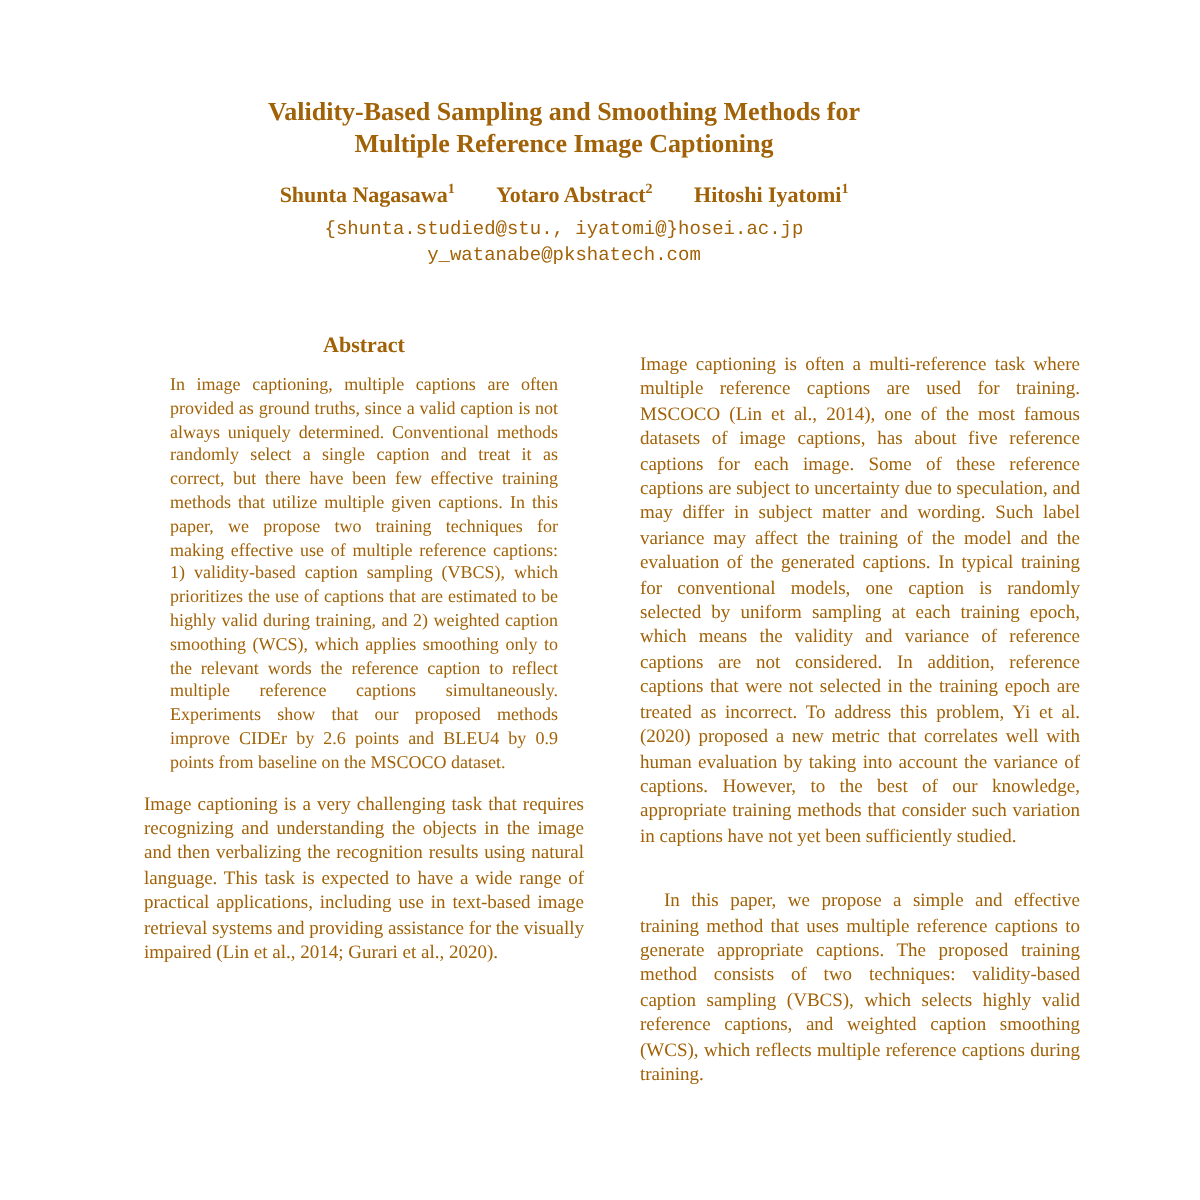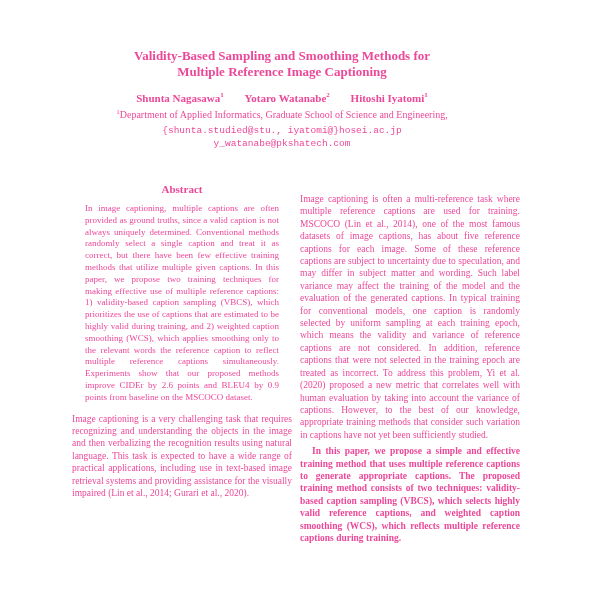--- a/index.html
+++ b/index.html
@@ -4,21 +4,21 @@
 <style>
   * { margin: 0; padding: 0; box-sizing: border-box; }
   html, body { background: #ffffff; }
   .page {
     position: relative;
     width: 600px;
     height: 600px;
     background: #ffffff;
     overflow: hidden;
     font-family: "Liberation Serif", serif;
-    color: #ec4899;
+    color: #a16207;
     padding: 48px 108px 0 72px;
   }
   .title {
     text-align: center;
     font-weight: bold;
     font-size: 13px;
     line-height: 16px;
   }
   .authors {
     text-align: center;
@@ -37,21 +37,21 @@
   }
   .emails {
     text-align: center;
     margin-top: 3px;
     font-family: "Liberation Mono", "DejaVu Sans Mono", monospace;
     font-size: 9.5px;
     line-height: 13px;
   }
   .columns {
     display: flex;
-    gap: 8px;
+    gap: 28px;
     margin-top: 33px;
   }
   .col { width: 220px; flex: 0 0 220px; }
   .abs-heading {
     text-align: center;
     font-weight: bold;
     font-size: 11px;
     line-height: 12px;
     margin-bottom: 8px;
   }
@@ -68,41 +68,40 @@
     line-height: 13px;
   }
   .sec-heading .sec-num { display: inline-block; width: 18px; }
   .body-text {
     margin-top: 9px;
     font-size: 9.5px;
     line-height: 12.4px;
     text-align: justify;
   }
   .right-col .body-text { margin-top: 10px; }
-  .right-col .body-text + .body-text { margin-top: 4px; font-weight: bold; }
+  .right-col .body-text + .body-text { margin-top: 20px; }
   .indent { text-indent: 12px; }
 </style>
 </head>
 <body>
 
 <div class="page">
 
   <div class="title">
     <div>Validity-Based Sampling and Smoothing Methods for</div>
     <div>Multiple Reference Image Captioning</div>
   </div>
 
   <div class="authors">
     <span class="author"><span>Shunta Nagasawa</span><sup>1</sup></span>
-    <span class="author"><span>Yotaro Watanabe</span><sup>2</sup></span>
+    <span class="author"><span>Yotaro Abstract</span><sup>2</sup></span>
     <span class="author"><span>Hitoshi Iyatomi</span><sup>1</sup></span>
   </div>
 
   <div class="affils">
-    <div><sup>1</sup><span>Department of Applied Informatics, Graduate School of Science and Engineering,</span></div>
   </div>
 
   <div class="emails">
     <div>{shunta.studied@stu., iyatomi@}hosei.ac.jp</div>
     <div>y_watanabe@pkshatech.com</div>
   </div>
 
   <div class="columns">
 
     <div class="col left-col">

